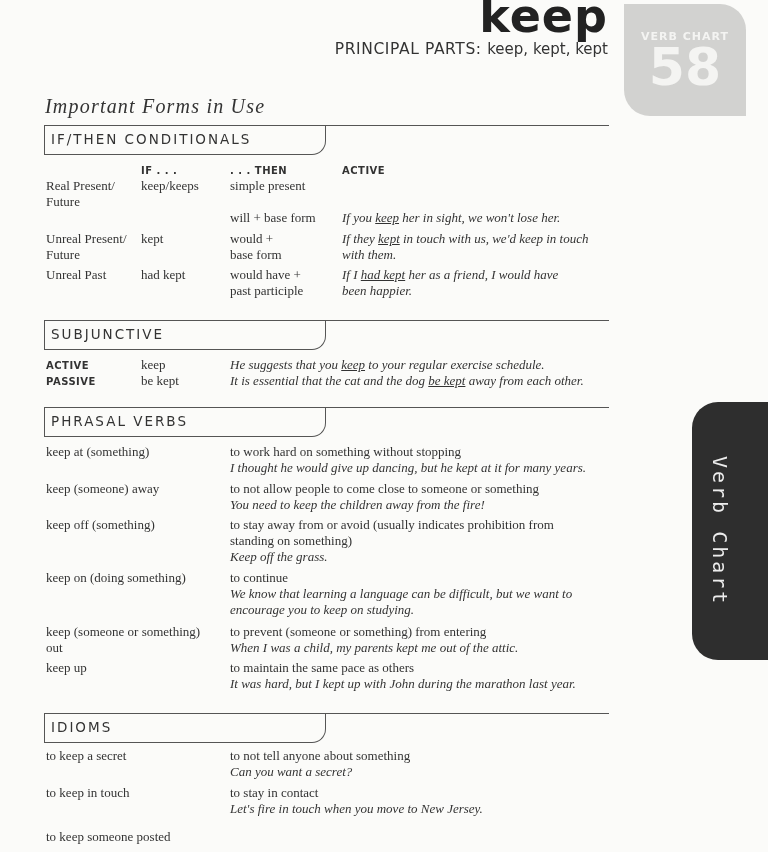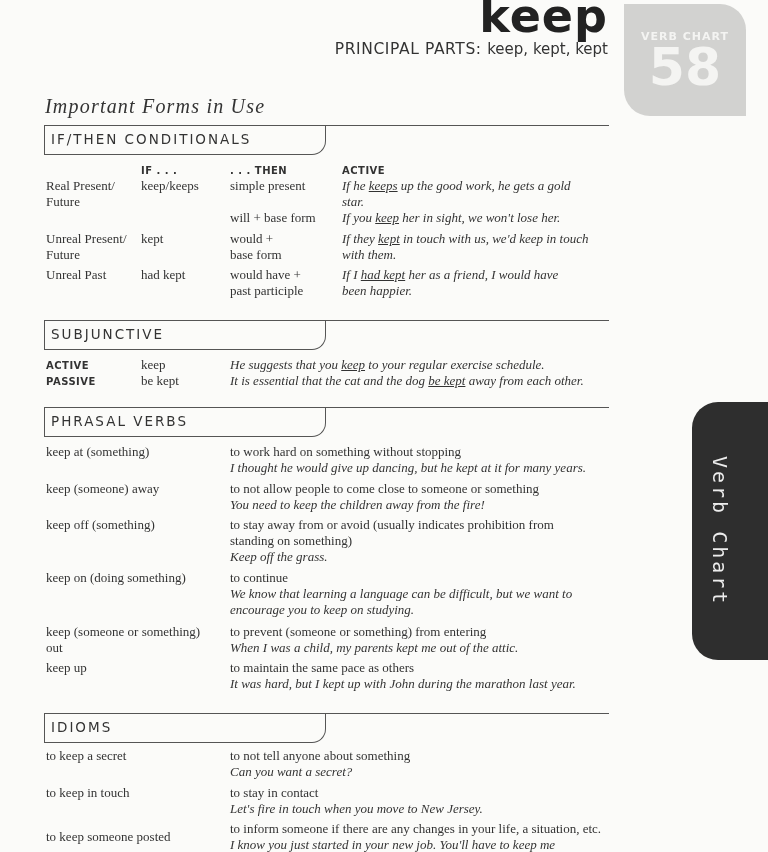--- a/index.html
+++ b/index.html
@@ -83,21 +83,20 @@
   <div class="section-tab">
       <span>IF/THEN CONDITIONALS</span>
     </div>
   <div class="hdr" style="left:97px;top:40px;">IF . . .</div>
   <div class="hdr" style="left:186px;top:40px;">. . . THEN</div>
   <div class="hdr" style="left:298px;top:40px;">ACTIVE</div>
 
   <div class="row" style="left:2px;top:53px;"><span>Real Present/</span><br><span>Future</span></div>
   <div class="row" style="left:97px;top:53px;">keep/keeps</div>
   <div class="row" style="left:186px;top:53px;">simple present</div>
-  <div class="row it" style="left:298px;top:53px;width:270px;"><span>If he </span><span class="u">keeps</span><span> up the good work, he gets a gold</span><br><span>star.</span></div>
 
   <div class="row" style="left:186px;top:85px;">will + base form</div>
   <div class="row it" style="left:298px;top:85px;width:270px;font-family:Liberation Serif, serif;"><span>If you </span><span class="u">keep</span><span> her in sight, we won't lose her.</span></div>
 
   <div class="row" style="left:2px;top:106px;"><span>Unreal Present/</span><br><span>Future</span></div>
   <div class="row" style="left:97px;top:106px;">kept</div>
   <div class="row" style="left:186px;top:106px;"><span>would +</span><br><span>base form</span></div>
   <div class="row it" style="left:298px;top:106px;width:275px;"><span>If they </span><span class="u">kept</span><span> in touch with us, we'd keep in touch</span><br><span>with them.</span></div>
 
   <div class="row" style="left:2px;top:142px;">Unreal Past</div>
@@ -150,18 +149,17 @@
       <span>IDIOMS</span>
     </div>
 
   <div class="row" style="left:2px;top:35px;">to keep a secret</div>
   <div class="row" style="left:186px;top:35px;width:390px;"><span>to not tell anyone about something</span><br><span class="it">Can you want a secret?</span></div>
 
   <div class="row" style="left:2px;top:72px;">to keep in touch</div>
   <div class="row" style="left:186px;top:72px;width:390px;"><span>to stay in contact</span><br><span class="it">Let's fire in touch when you move to New Jersey.</span></div>
 
   <div class="row" style="left:2px;top:116px;">to keep someone posted</div>
-  <div class="row" style="left:186px;top:108px;width:400px;"><span>to inform someone if there are any changes in your life, a situation, etc.</span><br><span class="it">I know you just started in your new job. You'll have to keep me</span></div>
 </div>
 
 <div class="side-tab">
   <span>Verb Chart</span>
 </div>
 
 </body></html>

